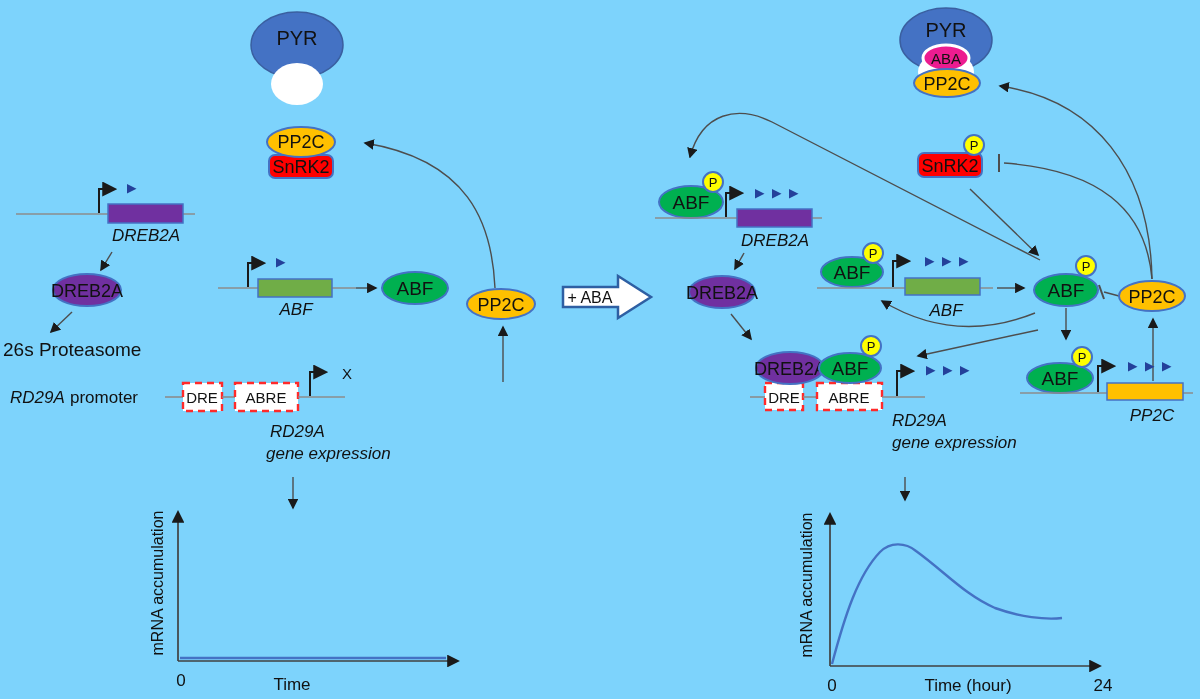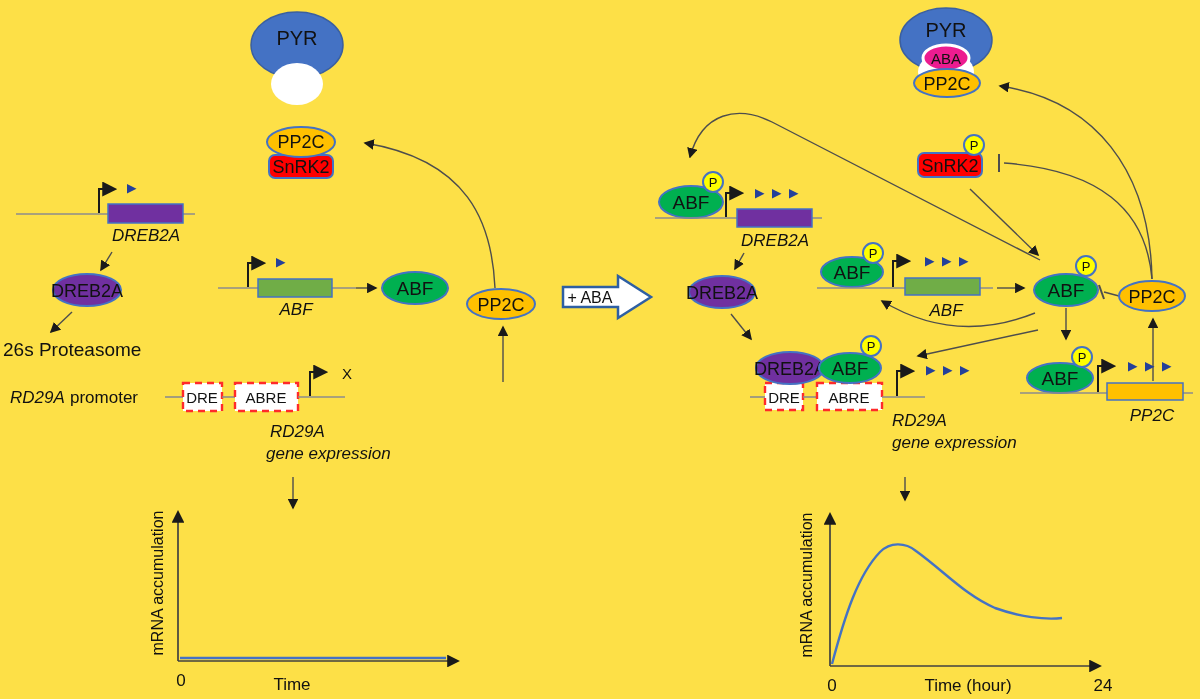--- a/index.html
+++ b/index.html
@@ -1,16 +1,16 @@
 <!DOCTYPE html>
 <html><head>
 <meta charset="utf-8">
 <style>
   html,body{margin:0;padding:0;background:#ffffff;}
-  .canvas{position:relative;width:1200px;height:699px;background:#fde047;overflow:hidden;
+  .canvas{position:relative;width:1200px;height:699px;background:#7dd3fc;overflow:hidden;
           font-family:"Liberation Sans",sans-serif;text-align:center;}
   svg{position:absolute;left:0;top:0;}
   svg text{font-family:"Liberation Sans",sans-serif;fill:#111;}
   .it{font-style:italic;}
   .geneLine{stroke:#8c8c8c;stroke-width:1.6;fill:none;}
   .conn{stroke:#4d4d4d;stroke-width:1.4;fill:none;}
   .tss{stroke:#1a1a1a;stroke-width:2;fill:none;}
   .axis{stroke:#404040;stroke-width:1.7;fill:none;}
   .mrna{stroke:#4472C4;stroke-width:2.4;fill:none;}
   .dashbox{fill:#ffffff;stroke:#ff2a2a;stroke-width:2.4;stroke-dasharray:7 5;}

